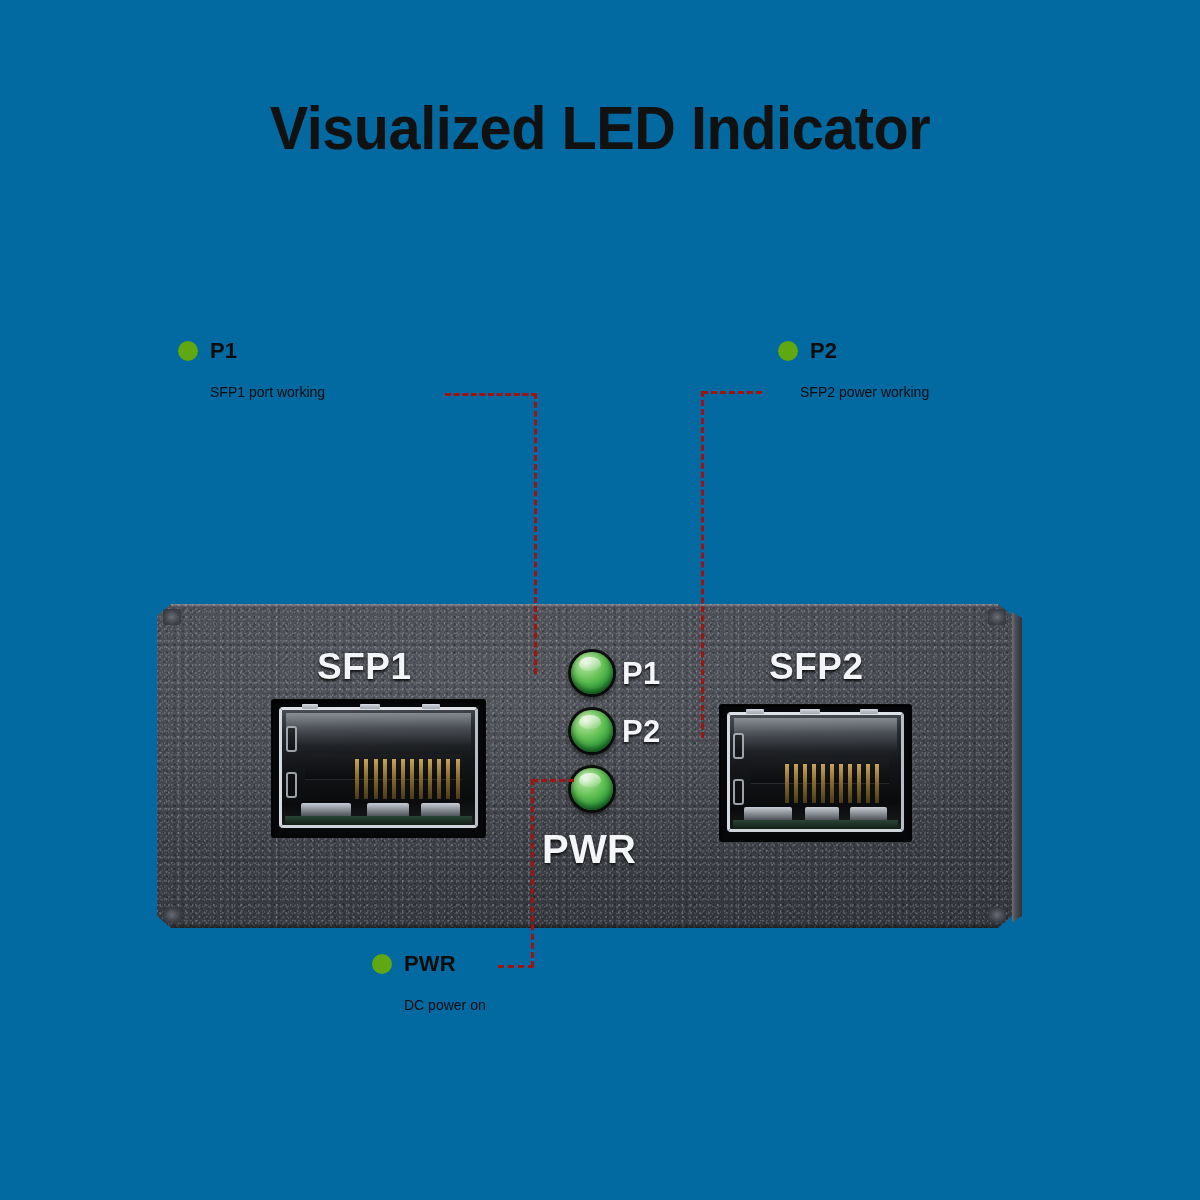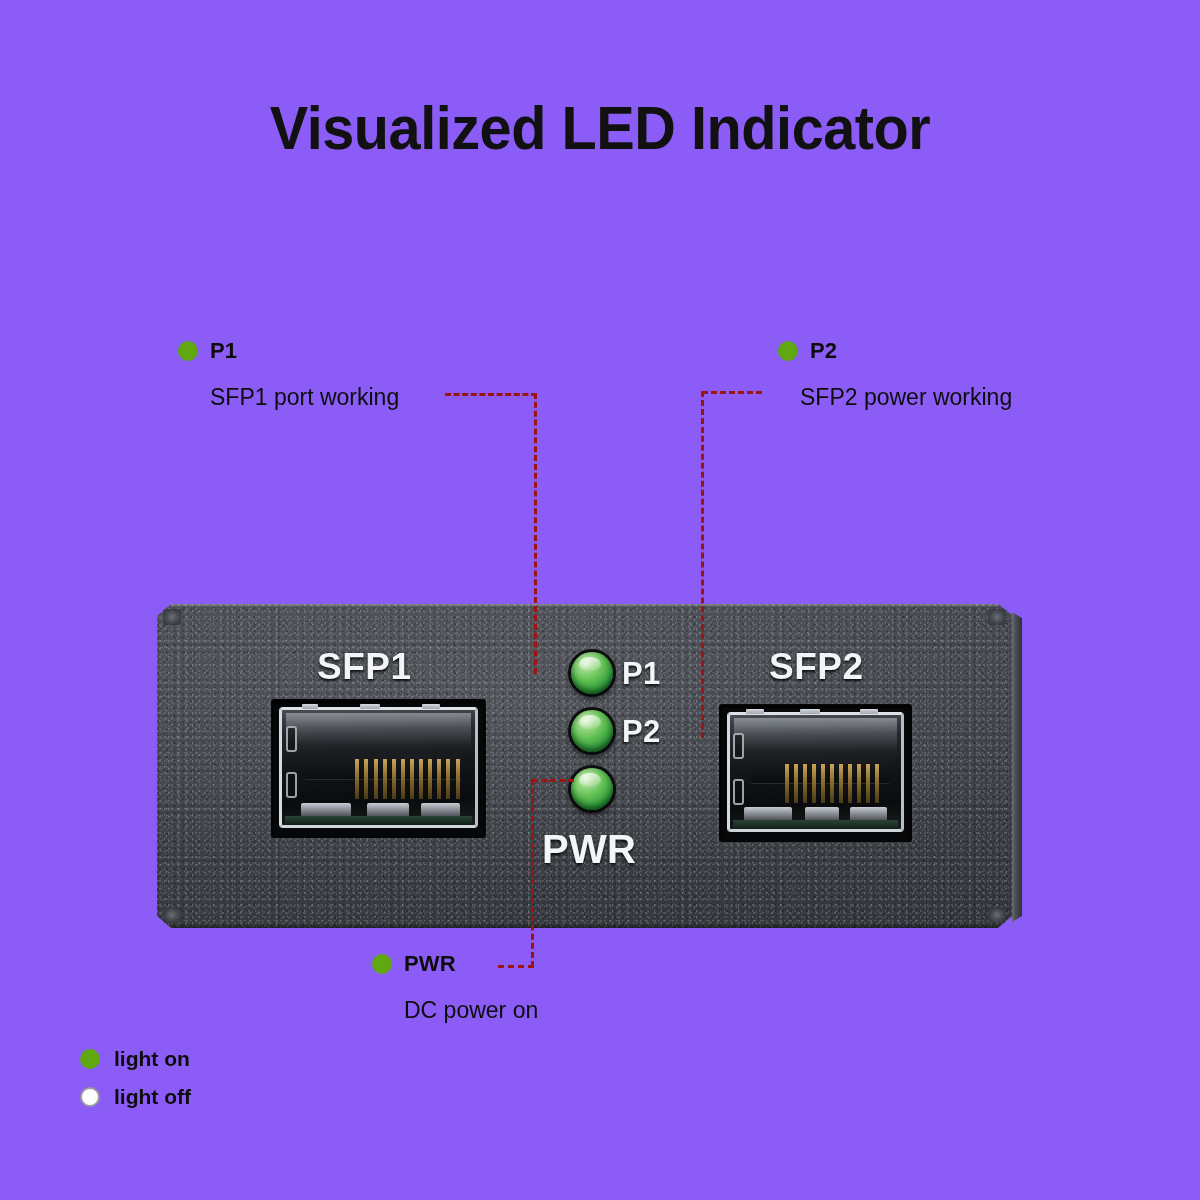--- a/index.html
+++ b/index.html
@@ -5,21 +5,21 @@
 <style>
   html, body {
     margin: 0;
     padding: 0;
     background: #ffffff;
   }
   #stage {
     position: relative;
     width: 1200px;
     height: 1200px;
-    background: #8b5cf6;
+    background: #0369a1;
     overflow: hidden;
     font-family: "Liberation Sans", sans-serif;
     -webkit-font-smoothing: antialiased;
   }
 
   
   .page-title {
     position: absolute;
     left: 0;
     top: 92px;
@@ -57,21 +57,21 @@
     box-sizing: border-box;
     flex: 0 0 auto;
   }
   .callout-name {
     font-size: 22px;
     font-weight: bold;
     color: #0d0d0d;
     letter-spacing: 0.1px;
   }
   .callout-desc {
-    font-size: 23px;
+    font-size: 14px;
     font-weight: normal;
     color: #0d0d0d;
     white-space: nowrap;
     margin-top: 20px;
   }
   .callout-desc.indent-1 { margin-left: 32px; }
   .callout-desc.indent-2 { margin-left: 22px; }
   .callout-desc.indent-3 { margin-left: 32px; }
 
   
@@ -466,24 +466,14 @@
 
     <div class="led led-1"></div>
     <div class="led led-2"></div>
     <div class="led led-pwr"></div>
 
     <div class="led-label label-p1">P1</div>
     <div class="led-label label-p2">P2</div>
     <div class="led-label label-pwr">PWR</div>
   </div>
 
-  <div id="legend">
-    <div class="legend-row">
-      <span class="dot-on"></span>
-      <span class="legend-text">light on</span>
-    </div>
-    <div class="legend-row">
-      <span class="dot-off"></span>
-      <span class="legend-text">light off</span>
-    </div>
-  </div>
 
 </div>
 
 </body></html>

